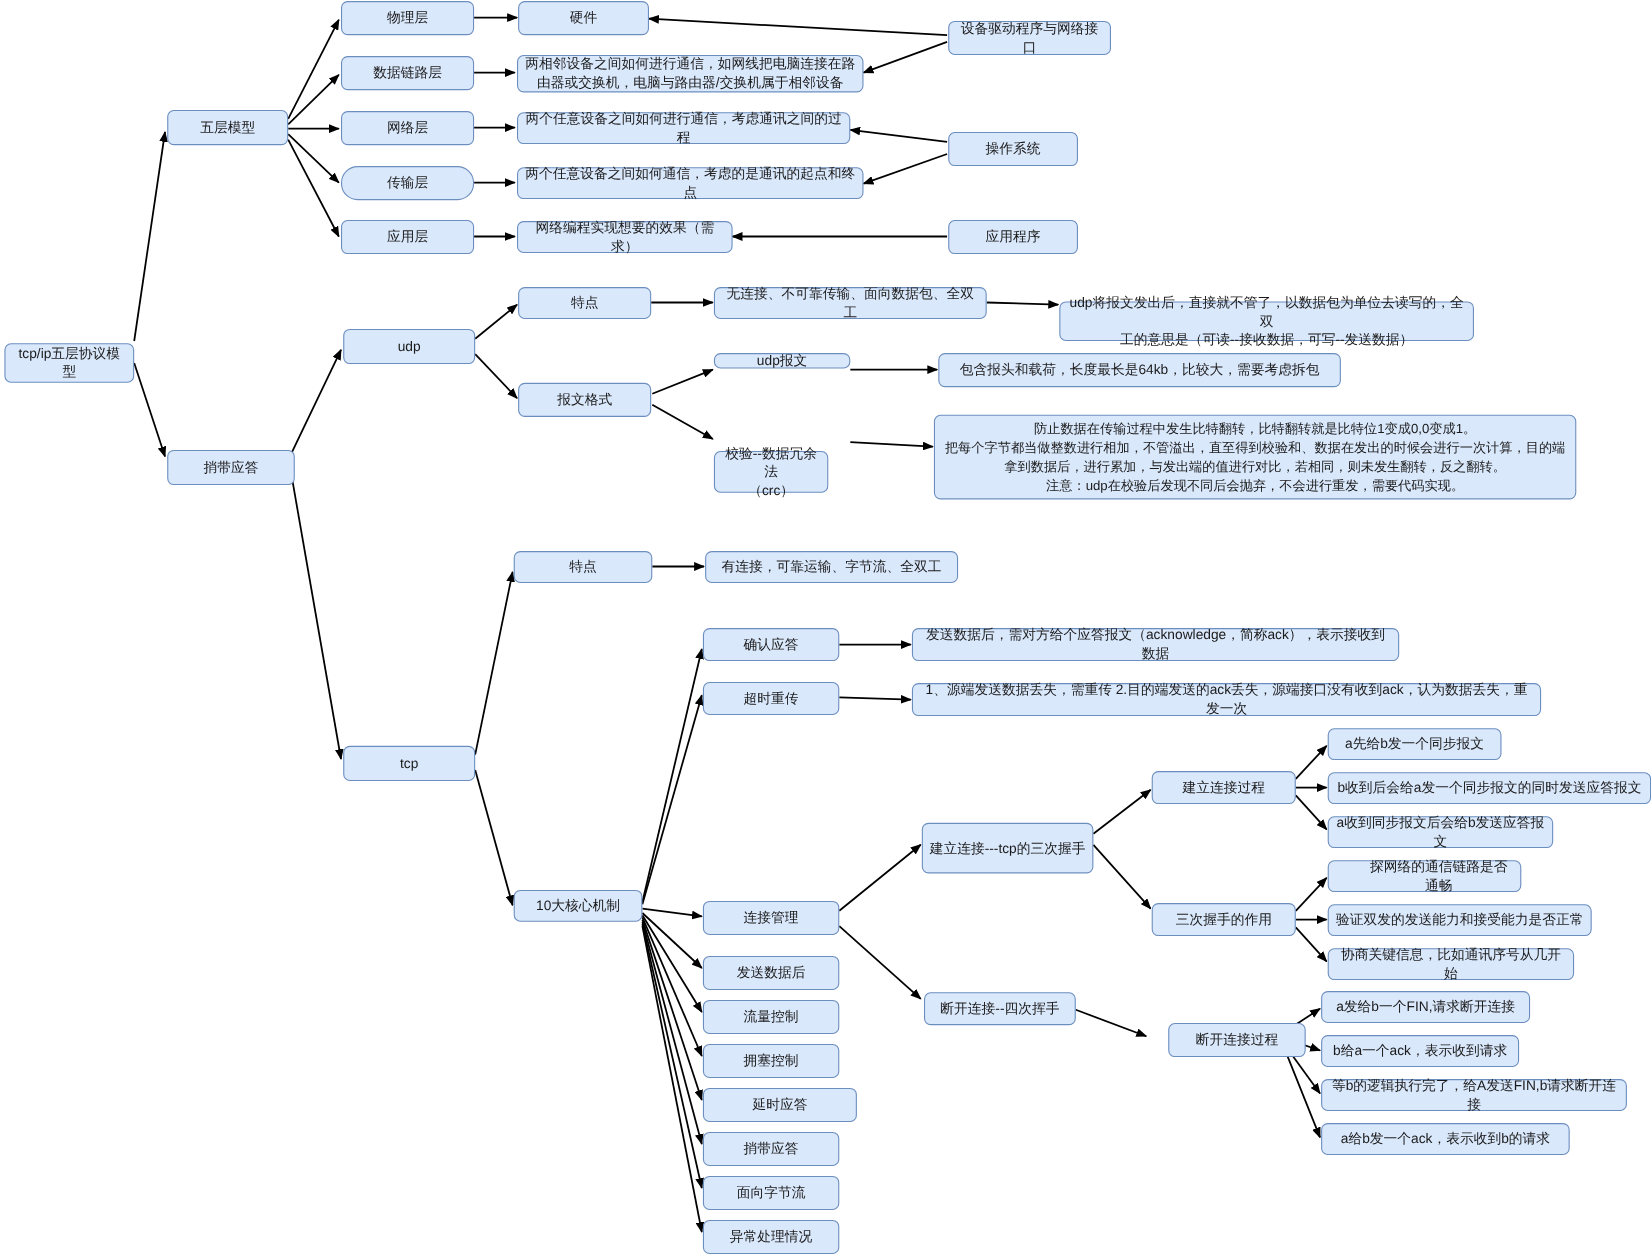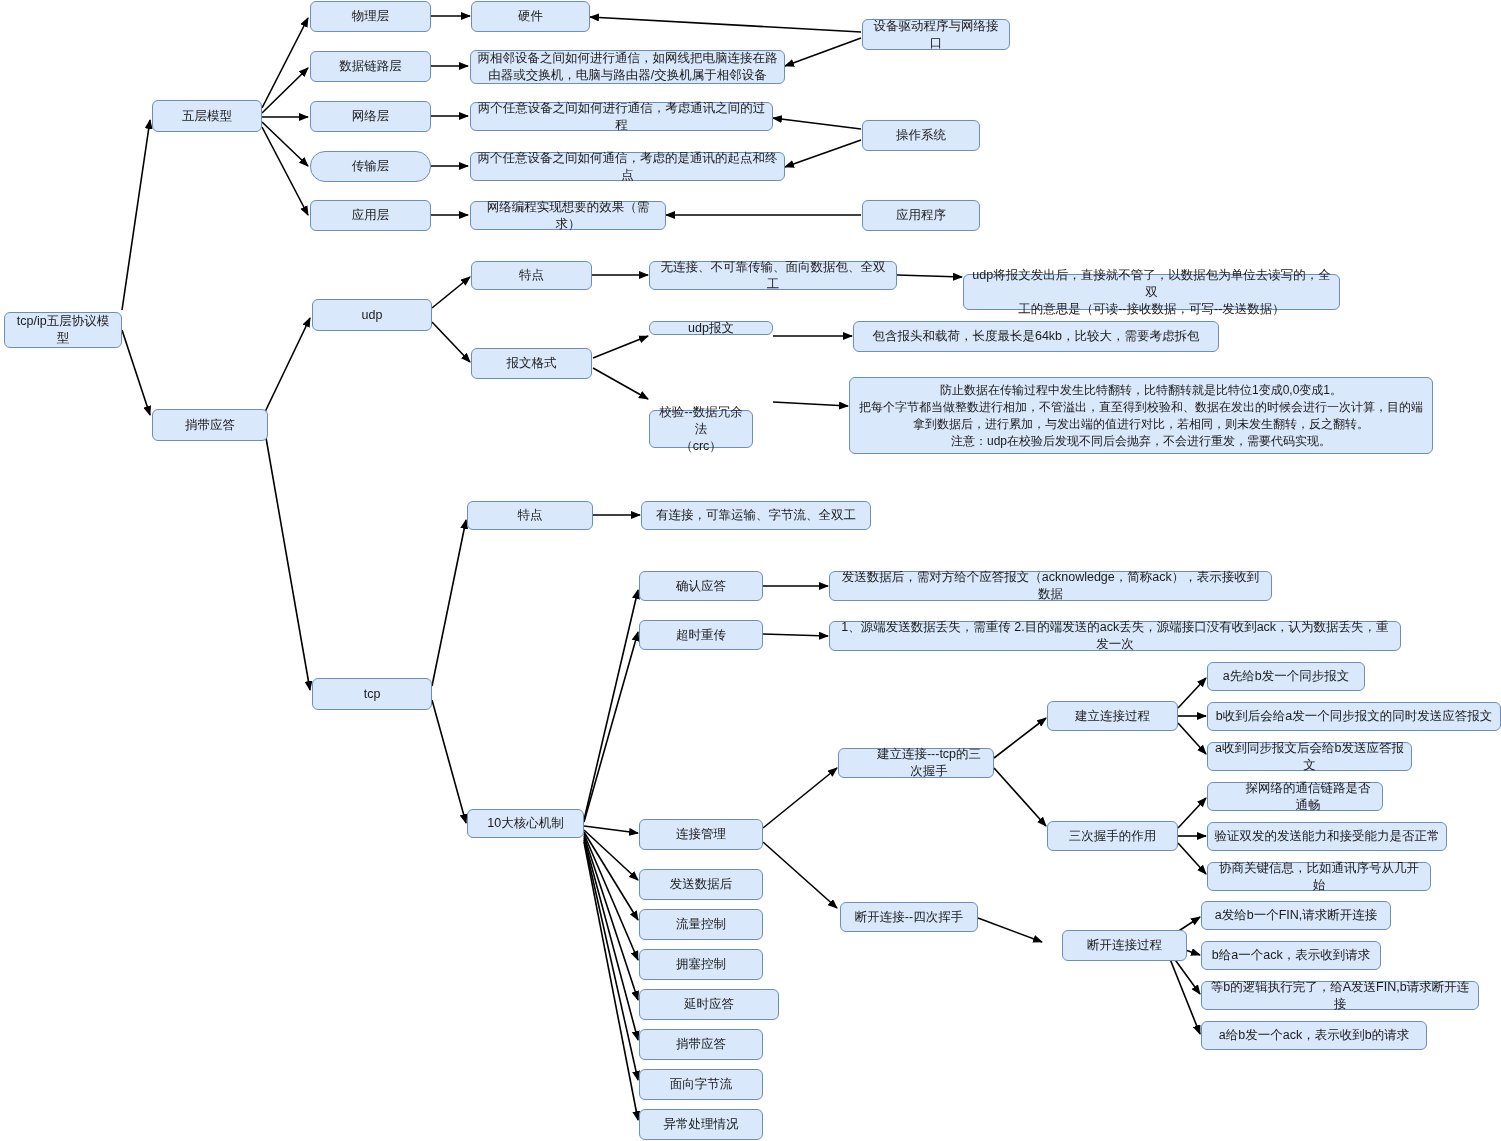--- a/index.html
+++ b/index.html
@@ -165,21 +165,21 @@
 
   <div class="node" style="left:639px;top:819px;width:124px;height:31px;">连接管理</div>
   <div class="node" style="left:639px;top:869px;width:124px;height:31px;">发送数据后</div>
   <div class="node" style="left:639px;top:909px;width:124px;height:31px;">流量控制</div>
   <div class="node" style="left:639px;top:949px;width:124px;height:31px;">拥塞控制</div>
   <div class="node" style="left:639px;top:989px;width:140px;height:31px;">延时应答</div>
   <div class="node" style="left:639px;top:1029px;width:124px;height:31px;">捎带应答</div>
   <div class="node" style="left:639px;top:1069px;width:124px;height:31px;">面向字节流</div>
   <div class="node" style="left:639px;top:1109px;width:124px;height:31px;">异常处理情况</div>
 
-  <div class="node" style="left:838px;top:748px;width:156px;height:30px;padding-left:32px;">建立连接---tcp的三次握手</div>
+  <div class="node" style="left:838px;top:748px;width:156px;height:46px;">建立连接---tcp的三次握手</div>
   <div class="node" style="left:1047px;top:701px;width:131px;height:30px;">建立连接过程</div>
   <div class="node" style="left:1207px;top:662px;width:158px;height:29px;">a先给b发一个同步报文</div>
   <div class="node" style="left:1207px;top:702px;width:294px;height:29px;">b收到后会给a发一个同步报文的同时发送应答报文</div>
   <div class="node" style="left:1207px;top:742px;width:205px;height:29px;">a收到同步报文后会给b发送应答报文</div>
 
   <div class="node" style="left:1047px;top:821px;width:131px;height:30px;">三次握手的作用</div>
   <div class="node" style="left:1207px;top:782px;width:176px;height:29px;padding-left:32px;">探网络的通信链路是否通畅</div>
   <div class="node" style="left:1207px;top:822px;width:240px;height:29px;">验证双发的发送能力和接受能力是否正常</div>
   <div class="node" style="left:1207px;top:862px;width:224px;height:29px;">协商关键信息，比如通讯序号从几开始</div>
 

